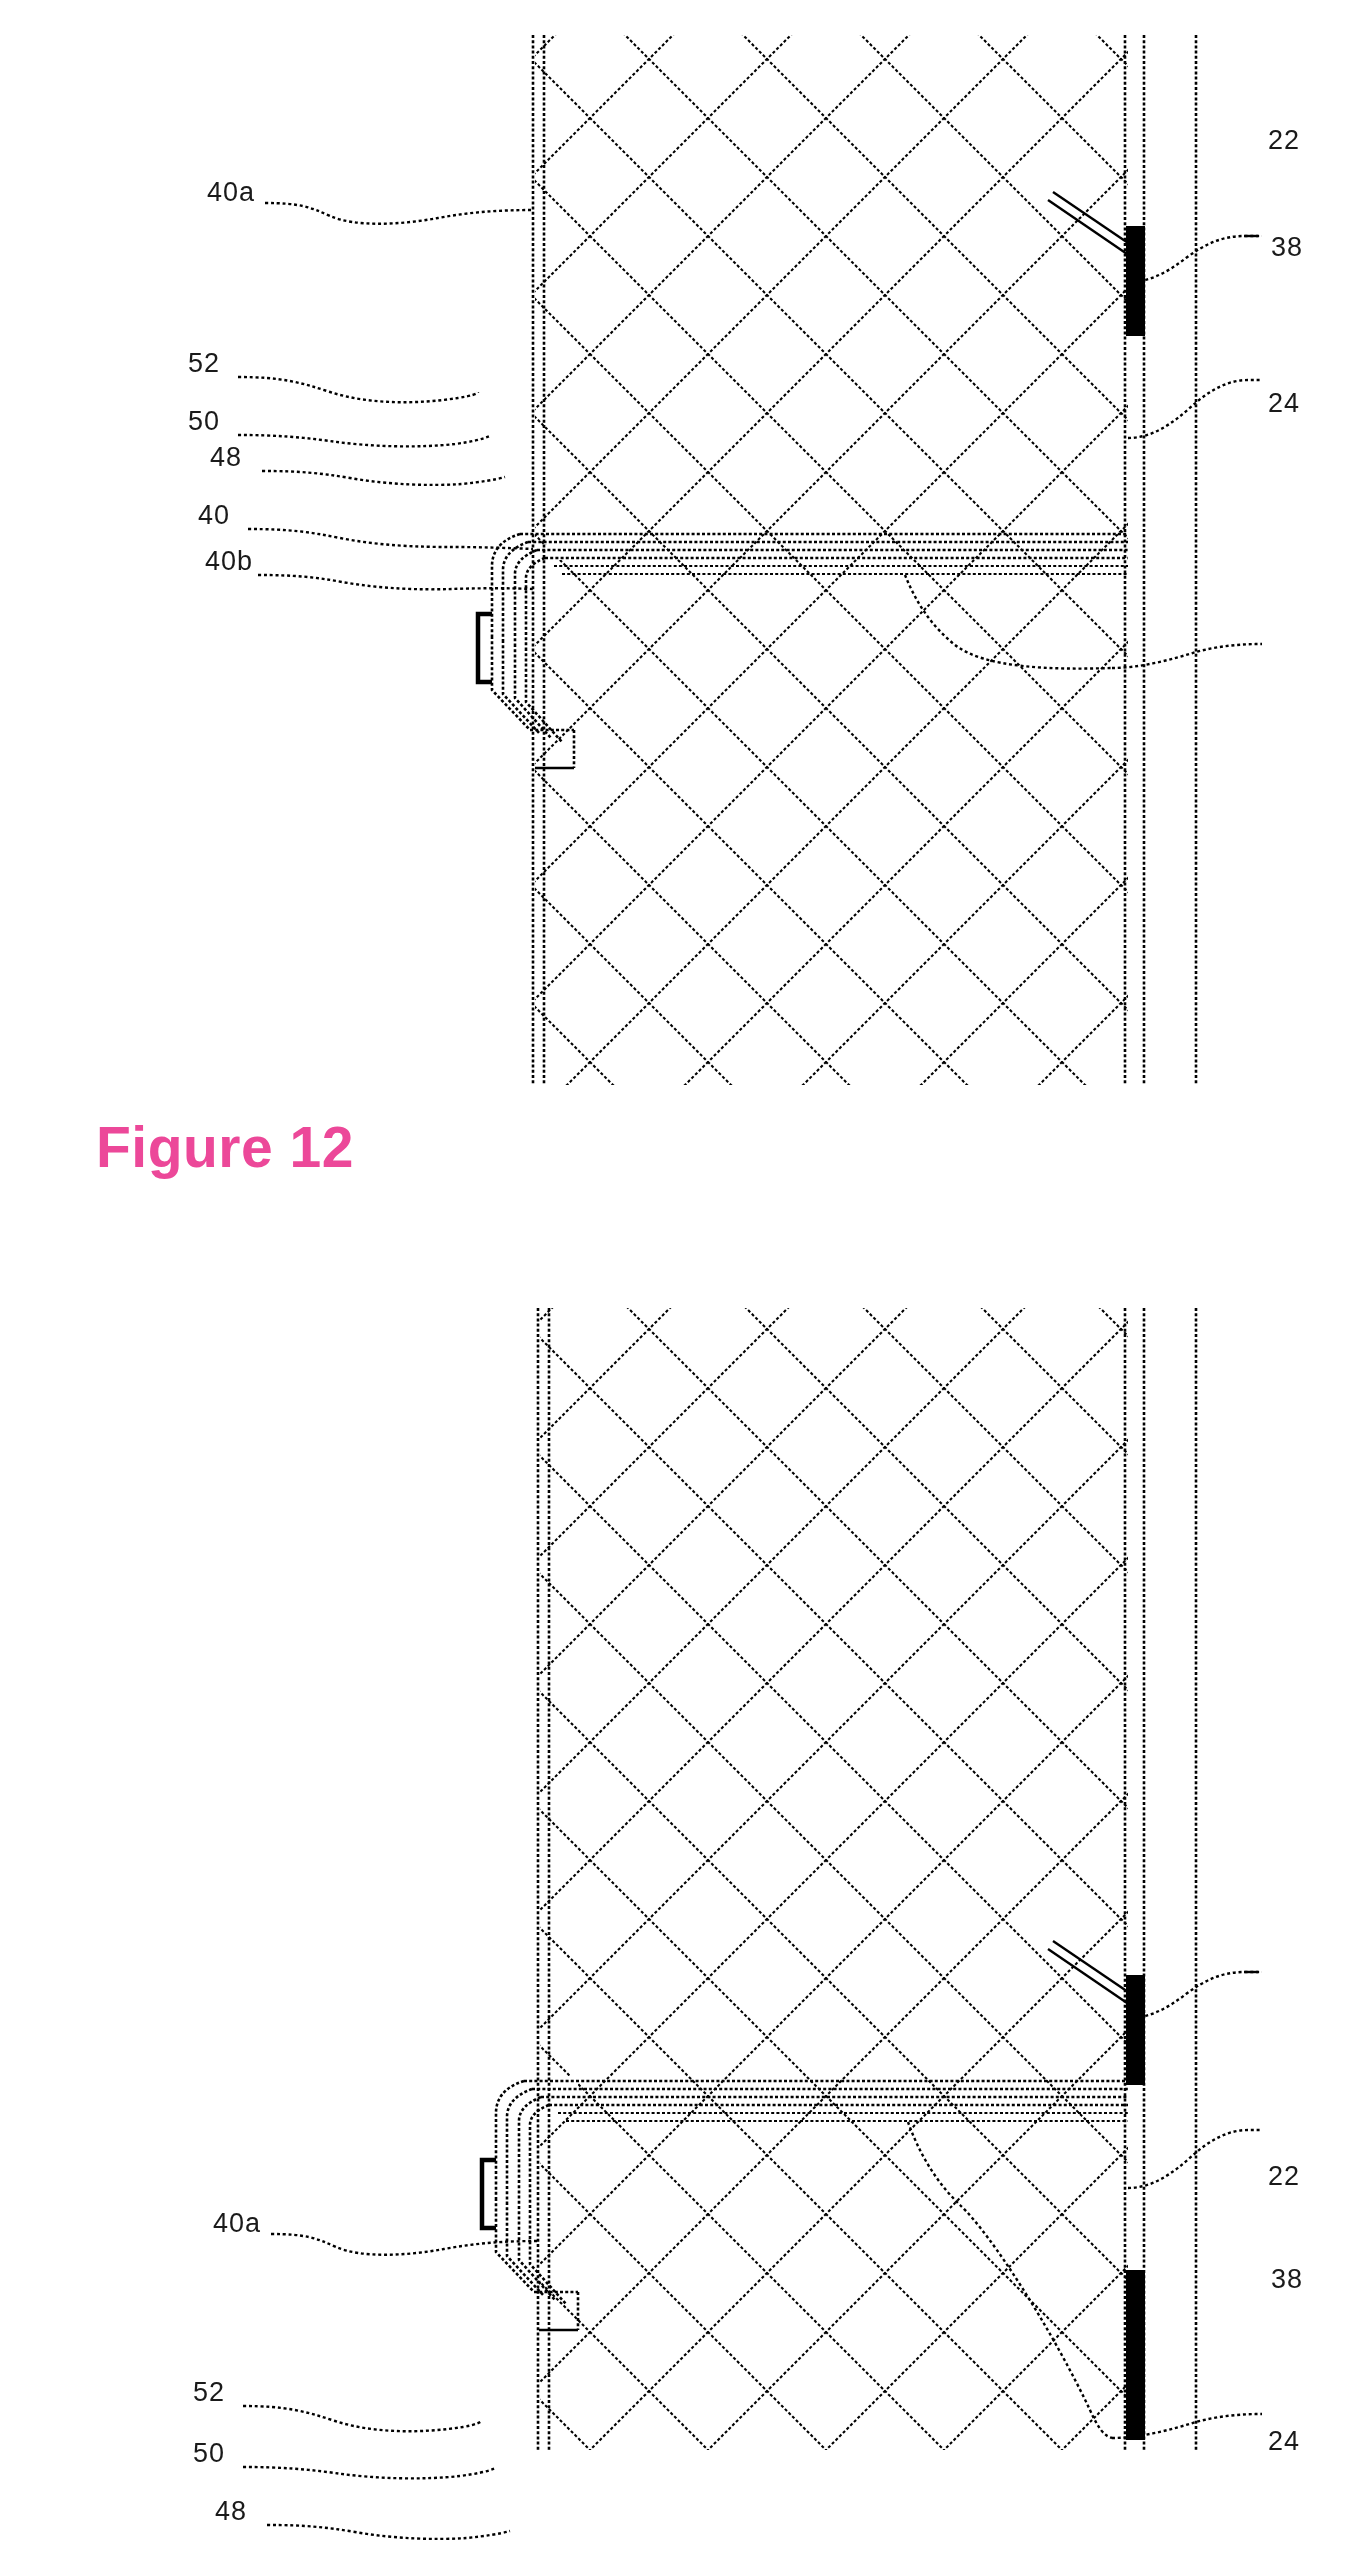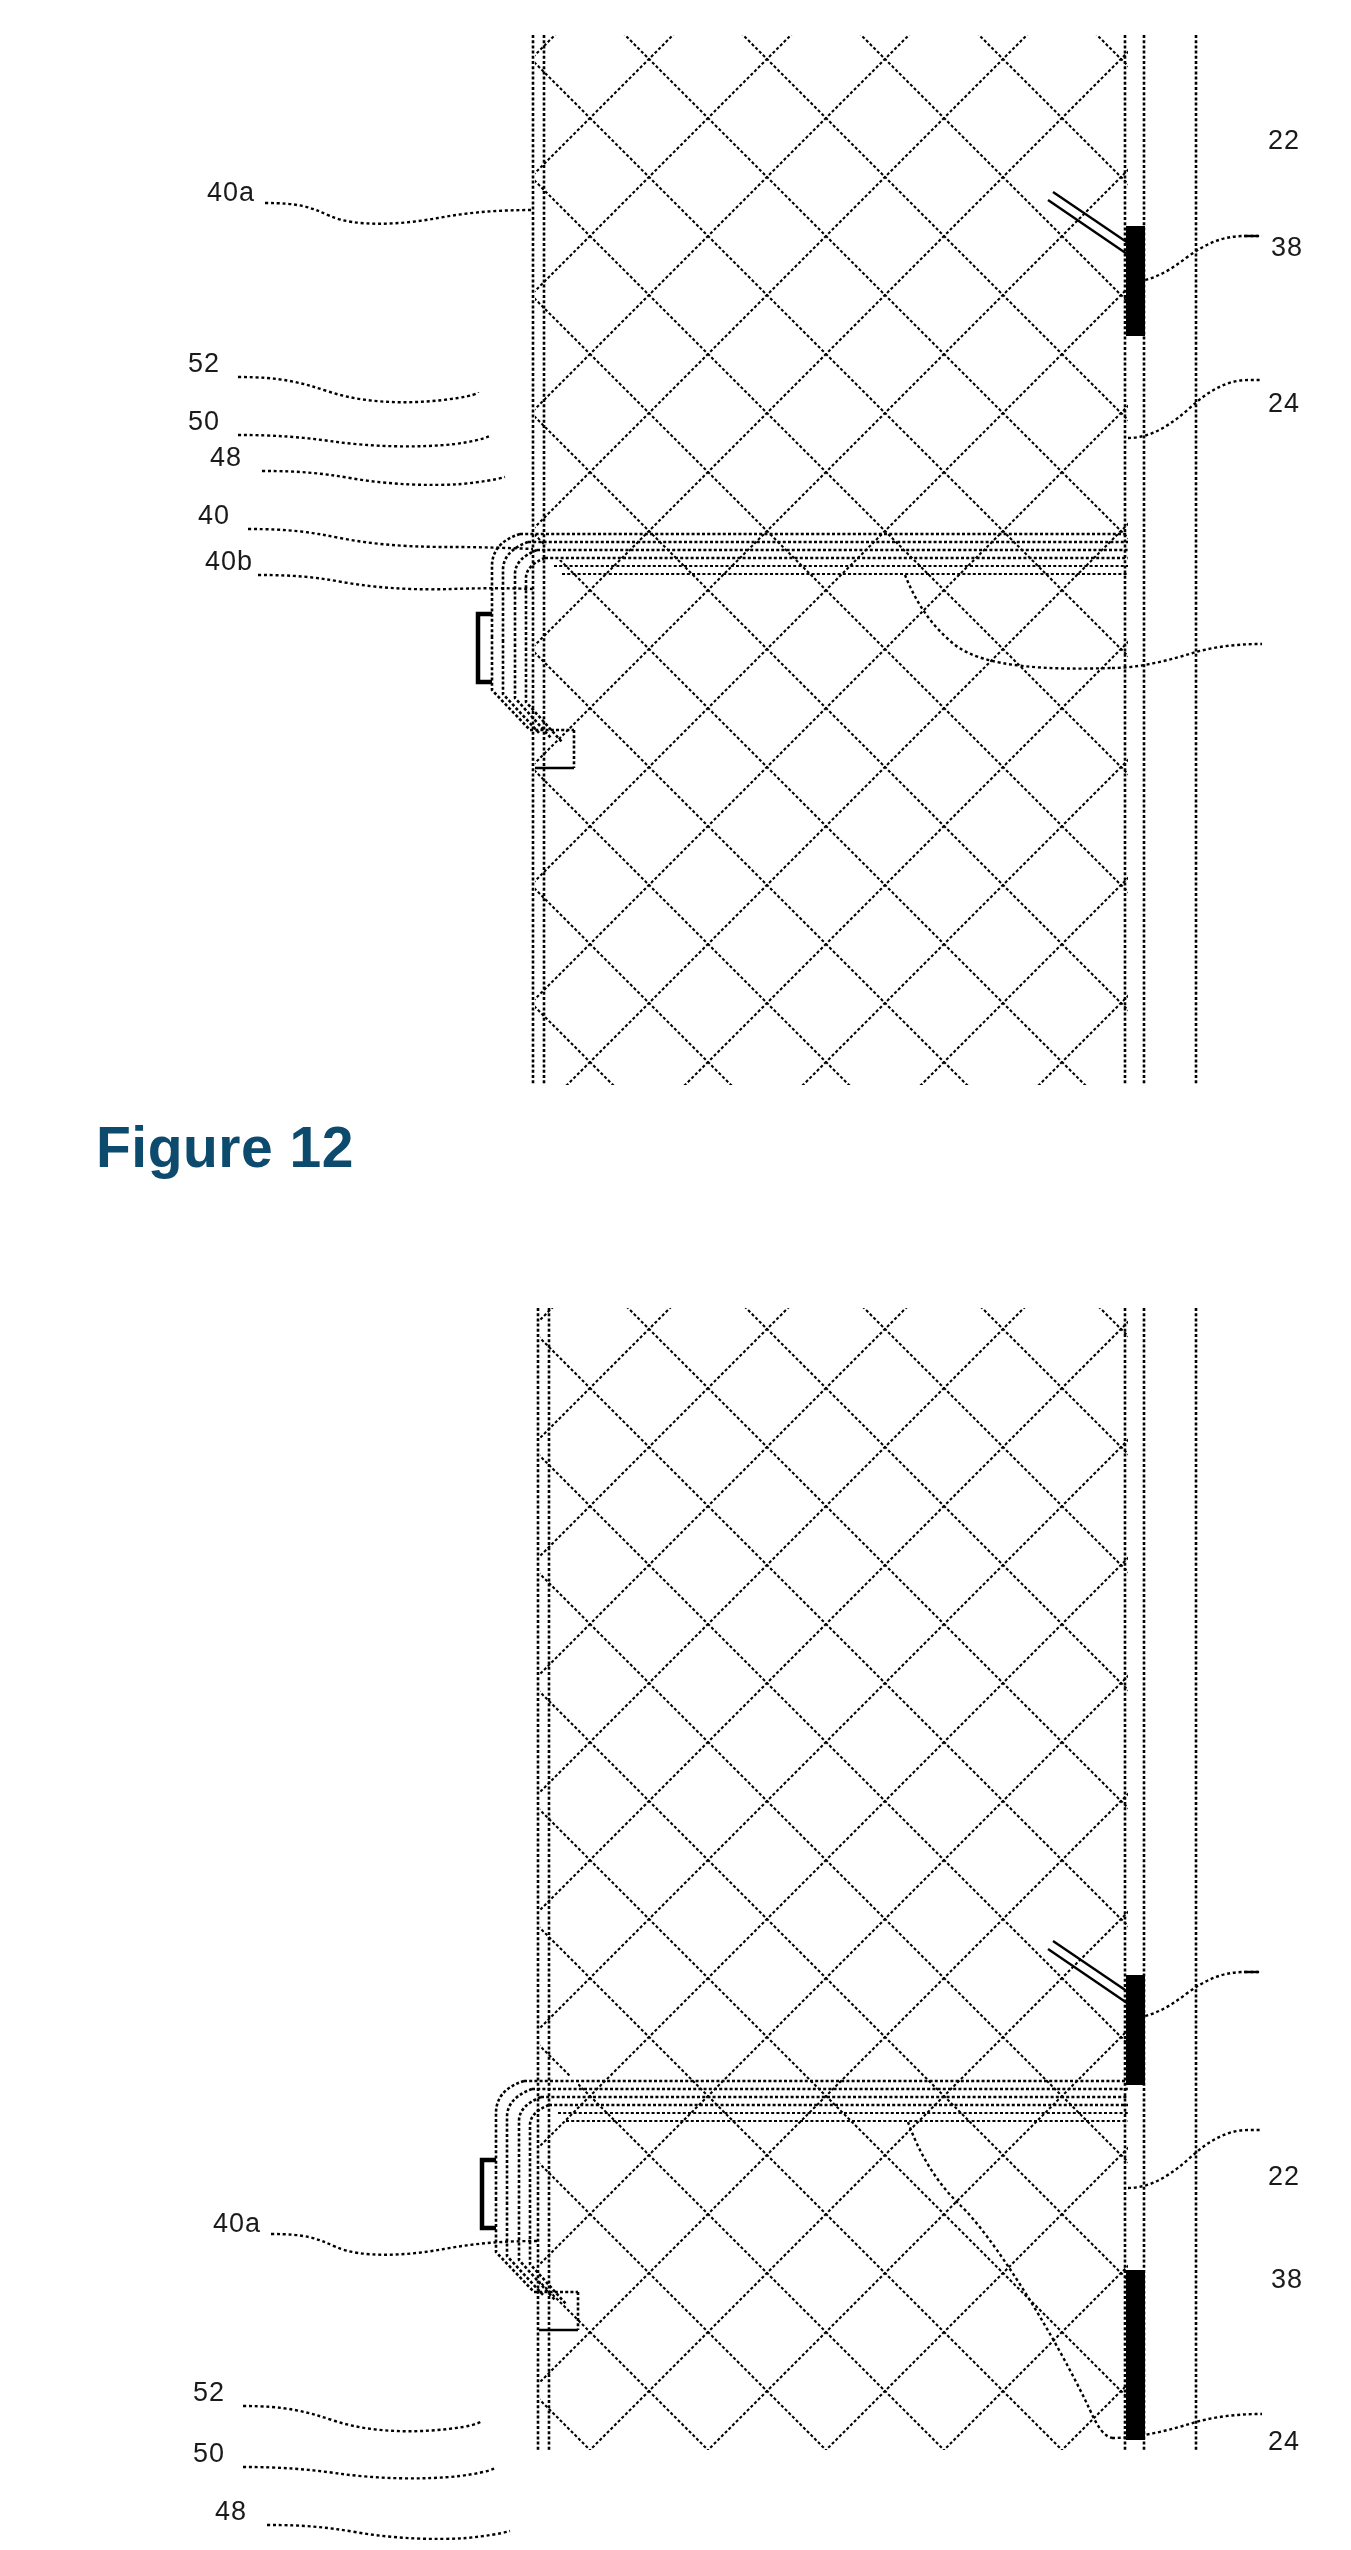--- a/index.html
+++ b/index.html
@@ -34,21 +34,21 @@
     left: 0;
     top: 0;
     display: block;
   }
   .fig-caption {
     position: absolute;
     font-family: "Liberation Sans", sans-serif;
     font-weight: bold;
     font-size: 57px;
     letter-spacing: 0.5px;
-    color: #0c4a6e;
+    color: #ec4899;
     white-space: nowrap;
   }
   #figure-12-caption { left: 96px; top: 1114px; }
 
   .ref-label {
     font-family: "Liberation Sans", sans-serif;
     font-size: 27px;
     fill: #1a1a1a;
     letter-spacing: 1px;
   }

